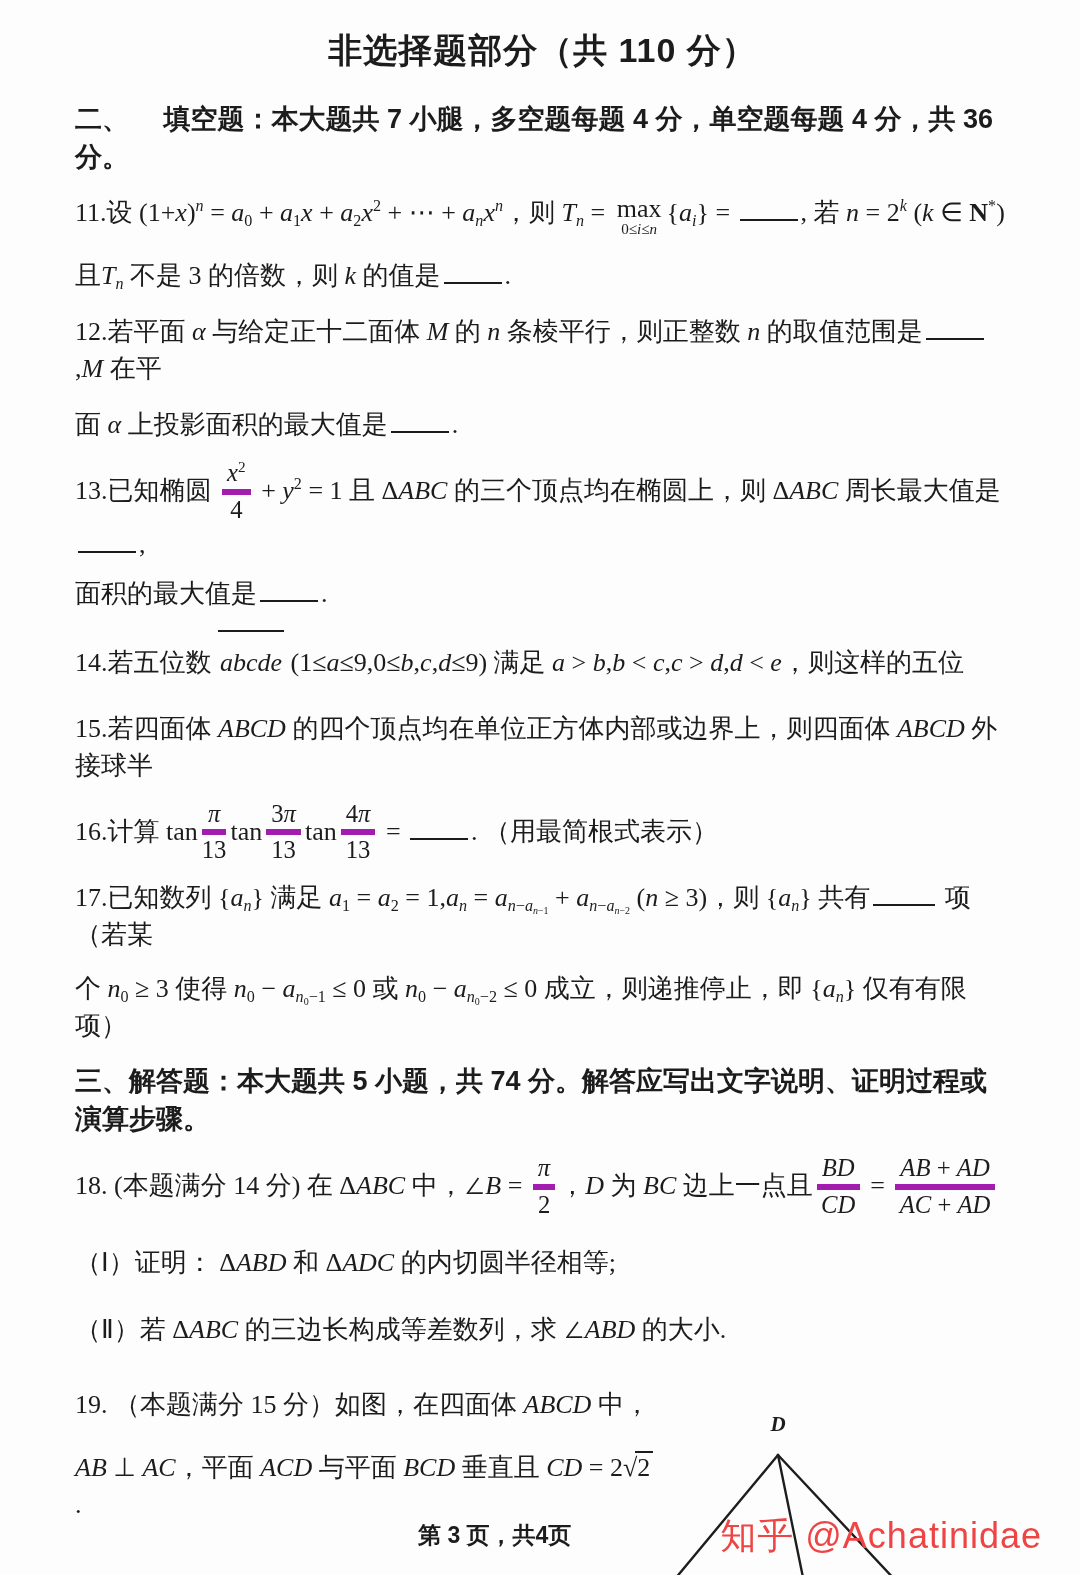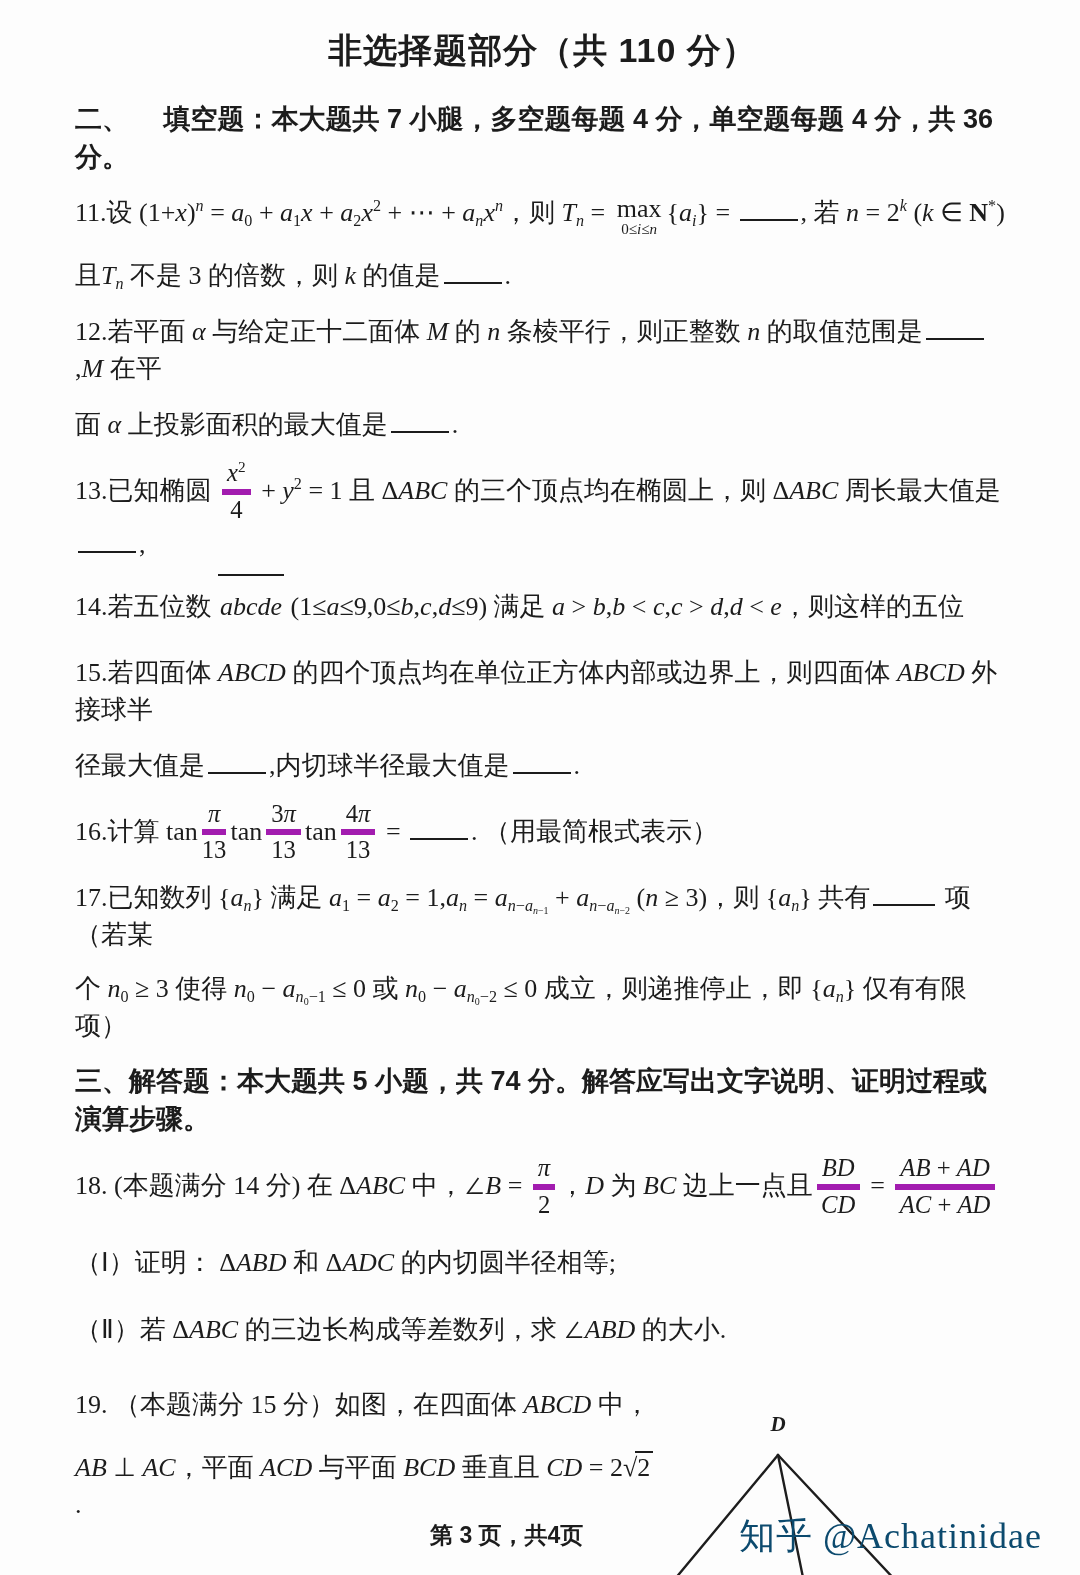--- a/index.html
+++ b/index.html
@@ -41,42 +41,42 @@
   [data-name="problem-18-line-1"]{margin-bottom:20px;}
   [data-name="problem-18-part-1"]{margin:24px 0 30px;}
   [data-name="problem-18-part-2"]{margin-bottom:30px;}
   [data-name="section-3-header"]{margin-bottom:18px;}
   .p19{position:relative;margin-top:38px;min-height:350px;}
   .p19 .para{max-width:585px;margin-bottom:27px;}
   .figure{position:absolute;top:10px;right:-10px;width:400px;height:345px;}
   .figure line{stroke:#1d1d1d;stroke-width:2.4;stroke-linecap:round;}
   .figure text{font-family:"Liberation Serif",serif;font-style:italic;
     font-weight:bold;font-size:21px;fill:#1d1d1d;}
-  .footer{position:absolute;left:430px;bottom:24px;
+  .footer{position:absolute;left:418px;bottom:24px;
     font-family:"Liberation Sans",sans-serif;font-weight:bold;font-size:23px;margin-top:40px;}
   .watermark{position:absolute;right:38px;bottom:14px;
-    font-family:Liberation Serif, serif;font-size:36px;color:#0c4a6e;
+    font-family:Liberation Sans, sans-serif;font-size:36px;color:#ef4444;
     letter-spacing:1px;}
 </style>
 </head>
 <body>
 
 <div class="page" data-name="exam-page">
   <h1 class="title" data-name="page-title">非选择题部分（共 110 分）</h1>
 
   <div id="content" data-name="exam-content">
       <div class="para hd" data-name="section-2-header">二、　 填空题：本大题共 7 小腿，多空题每题 4 分，单空题每题 4 分，共 36 分。</div>
       <div class="para" data-name="problem-11-line-1">11.设 (1+<em class="mi">x</em>)<sup><em class="mi">n</em></sup> = <em class="mi">a</em><sub>0</sub> + <em class="mi">a</em><sub>1</sub><em class="mi">x</em> + <em class="mi">a</em><sub>2</sub><em class="mi">x</em><sup>2</sup> + ⋯ + <em class="mi">a</em><sub><em class="mi">n</em></sub><em class="mi">x</em><sup><em class="mi">n</em></sup>，则 <em class="mi">T</em><sub><em class="mi">n</em></sub> = <span class="lim"><span class="lmain">max</span><span class="lbelow">0≤<em class="mi">i</em>≤<em class="mi">n</em></span></span>{<em class="mi">a</em><sub><em class="mi">i</em></sub>} = <span class="blank" style="width: 58px;"></span>, 若 <em class="mi">n</em> = 2<sup><em class="mi">k</em></sup> (<em class="mi">k</em> ∈ <span class="mb">N</span><sup>*</sup>)</div>
       <div class="para" data-name="problem-11-line-2">且<em class="mi">T</em><sub><em class="mi">n</em></sub> 不是 3 的倍数，则 <em class="mi">k</em> 的值是<span class="blank" style="width: 58px;"></span>.</div>
       <div class="para" data-name="problem-12-line-1">12.若平面 <em class="mi">α</em> 与给定正十二面体 <em class="mi">M</em> 的 <em class="mi">n</em> 条棱平行，则正整数 <em class="mi">n</em> 的取值范围是<span class="blank" style="width: 58px;"></span>,<em class="mi">M</em> 在平</div>
       <div class="para" data-name="problem-12-line-2">面 <em class="mi">α</em> 上投影面积的最大值是<span class="blank" style="width: 58px;"></span>.</div>
       <div class="para" data-name="problem-13-line-1">13.已知椭圆 <span class="frac"><span class="num"><em class="mi">x</em><sup>2</sup></span><span class="den">4</span></span> + <em class="mi">y</em><sup>2</sup> = 1 且 Δ<em class="mi">ABC</em> 的三个顶点均在椭圆上，则 Δ<em class="mi">ABC</em> 周长最大值是<span class="blank" style="width: 58px;"></span>,</div>
+      <div class="para" data-name="problem-13-line-2">面积的最大值是<span class="blank" style="width: 58px;"></span>.</div>
       <div class="para" data-name="problem-14-line-1">14.若五位数 <span class="over"><em class="mi">abcde</em></span> (1≤<em class="mi">a</em>≤9,0≤<em class="mi">b</em>,<em class="mi">c</em>,<em class="mi">d</em>≤9) 满足 <em class="mi">a</em> &gt; <em class="mi">b</em>,<em class="mi">b</em> &lt; <em class="mi">c</em>,<em class="mi">c</em> &gt; <em class="mi">d</em>,<em class="mi">d</em> &lt; <em class="mi">e</em>，则这样的五位</div>
       <div class="para" data-name="problem-15-line-1">15.若四面体 <em class="mi">ABCD</em> 的四个顶点均在单位正方体内部或边界上，则四面体 <em class="mi">ABCD</em> 外接球半</div>
-      <div class="para" data-name="problem-15-line-2">径最大值是<span class="blank" style="width: 58px;"></span>,内切球半径最大值是<span class="blank" style="width: 58px;"></span>.</div>
       <div class="para" data-name="problem-16">16.计算 tan<span class="frac"><span class="num"><em class="mi">π</em></span><span class="den">13</span></span>tan<span class="frac"><span class="num">3<em class="mi">π</em></span><span class="den">13</span></span>tan<span class="frac"><span class="num">4<em class="mi">π</em></span><span class="den">13</span></span> = <span class="blank" style="width: 58px;"></span>. （用最简根式表示）</div>
       <div class="para" data-name="problem-17-line-1">17.已知数列 {<em class="mi">a</em><sub><em class="mi">n</em></sub>} 满足 <em class="mi">a</em><sub>1</sub> = <em class="mi">a</em><sub>2</sub> = 1,<em class="mi">a</em><sub><em class="mi">n</em></sub> = <em class="mi">a</em><sub><em class="mi">n</em>−<em class="mi">a</em><sub><em class="mi">n</em>−1</sub></sub> + <em class="mi">a</em><sub><em class="mi">n</em>−<em class="mi">a</em><sub><em class="mi">n</em>−2</sub></sub> (<em class="mi">n</em> ≥ 3)，则 {<em class="mi">a</em><sub><em class="mi">n</em></sub>} 共有<span class="blank" style="width: 62px;"></span> 项（若某</div>
       <div class="para" data-name="problem-17-line-2">个 <em class="mi">n</em><sub>0</sub> ≥ 3 使得 <em class="mi">n</em><sub>0</sub> − <em class="mi">a</em><sub><em class="mi">n</em><sub>0</sub>−1</sub> ≤ 0 或 <em class="mi">n</em><sub>0</sub> − <em class="mi">a</em><sub><em class="mi">n</em><sub>0</sub>−2</sub> ≤ 0 成立，则递推停止，即 {<em class="mi">a</em><sub><em class="mi">n</em></sub>} 仅有有限项）</div>
       <div class="para hd" data-name="section-3-header">三、解答题：本大题共 5 小题，共 74 分。解答应写出文字说明、证明过程或演算步骤。</div>
       <div class="para" data-name="problem-18-line-1">18. (本题满分 14 分) 在 Δ<em class="mi">ABC</em> 中，∠<em class="mi">B</em> = <span class="frac"><span class="num"><em class="mi">π</em></span><span class="den">2</span></span>，<em class="mi">D</em> 为 <em class="mi">BC</em> 边上一点且<span class="frac"><span class="num"><em class="mi">BD</em></span><span class="den"><em class="mi">CD</em></span></span> = <span class="frac"><span class="num"><em class="mi">AB</em> + <em class="mi">AD</em></span><span class="den"><em class="mi">AC</em> + <em class="mi">AD</em></span></span></div>
       <div class="para" data-name="problem-18-part-1">（Ⅰ）证明： Δ<em class="mi">ABD</em> 和 Δ<em class="mi">ADC</em> 的内切圆半径相等;</div>
       <div class="para" data-name="problem-18-part-2">（Ⅱ）若 Δ<em class="mi">ABC</em> 的三边长构成等差数列，求 ∠<em class="mi">ABD</em> 的大小.</div>
     </div>
 
   <div class="p19" data-name="problem-19-block">

